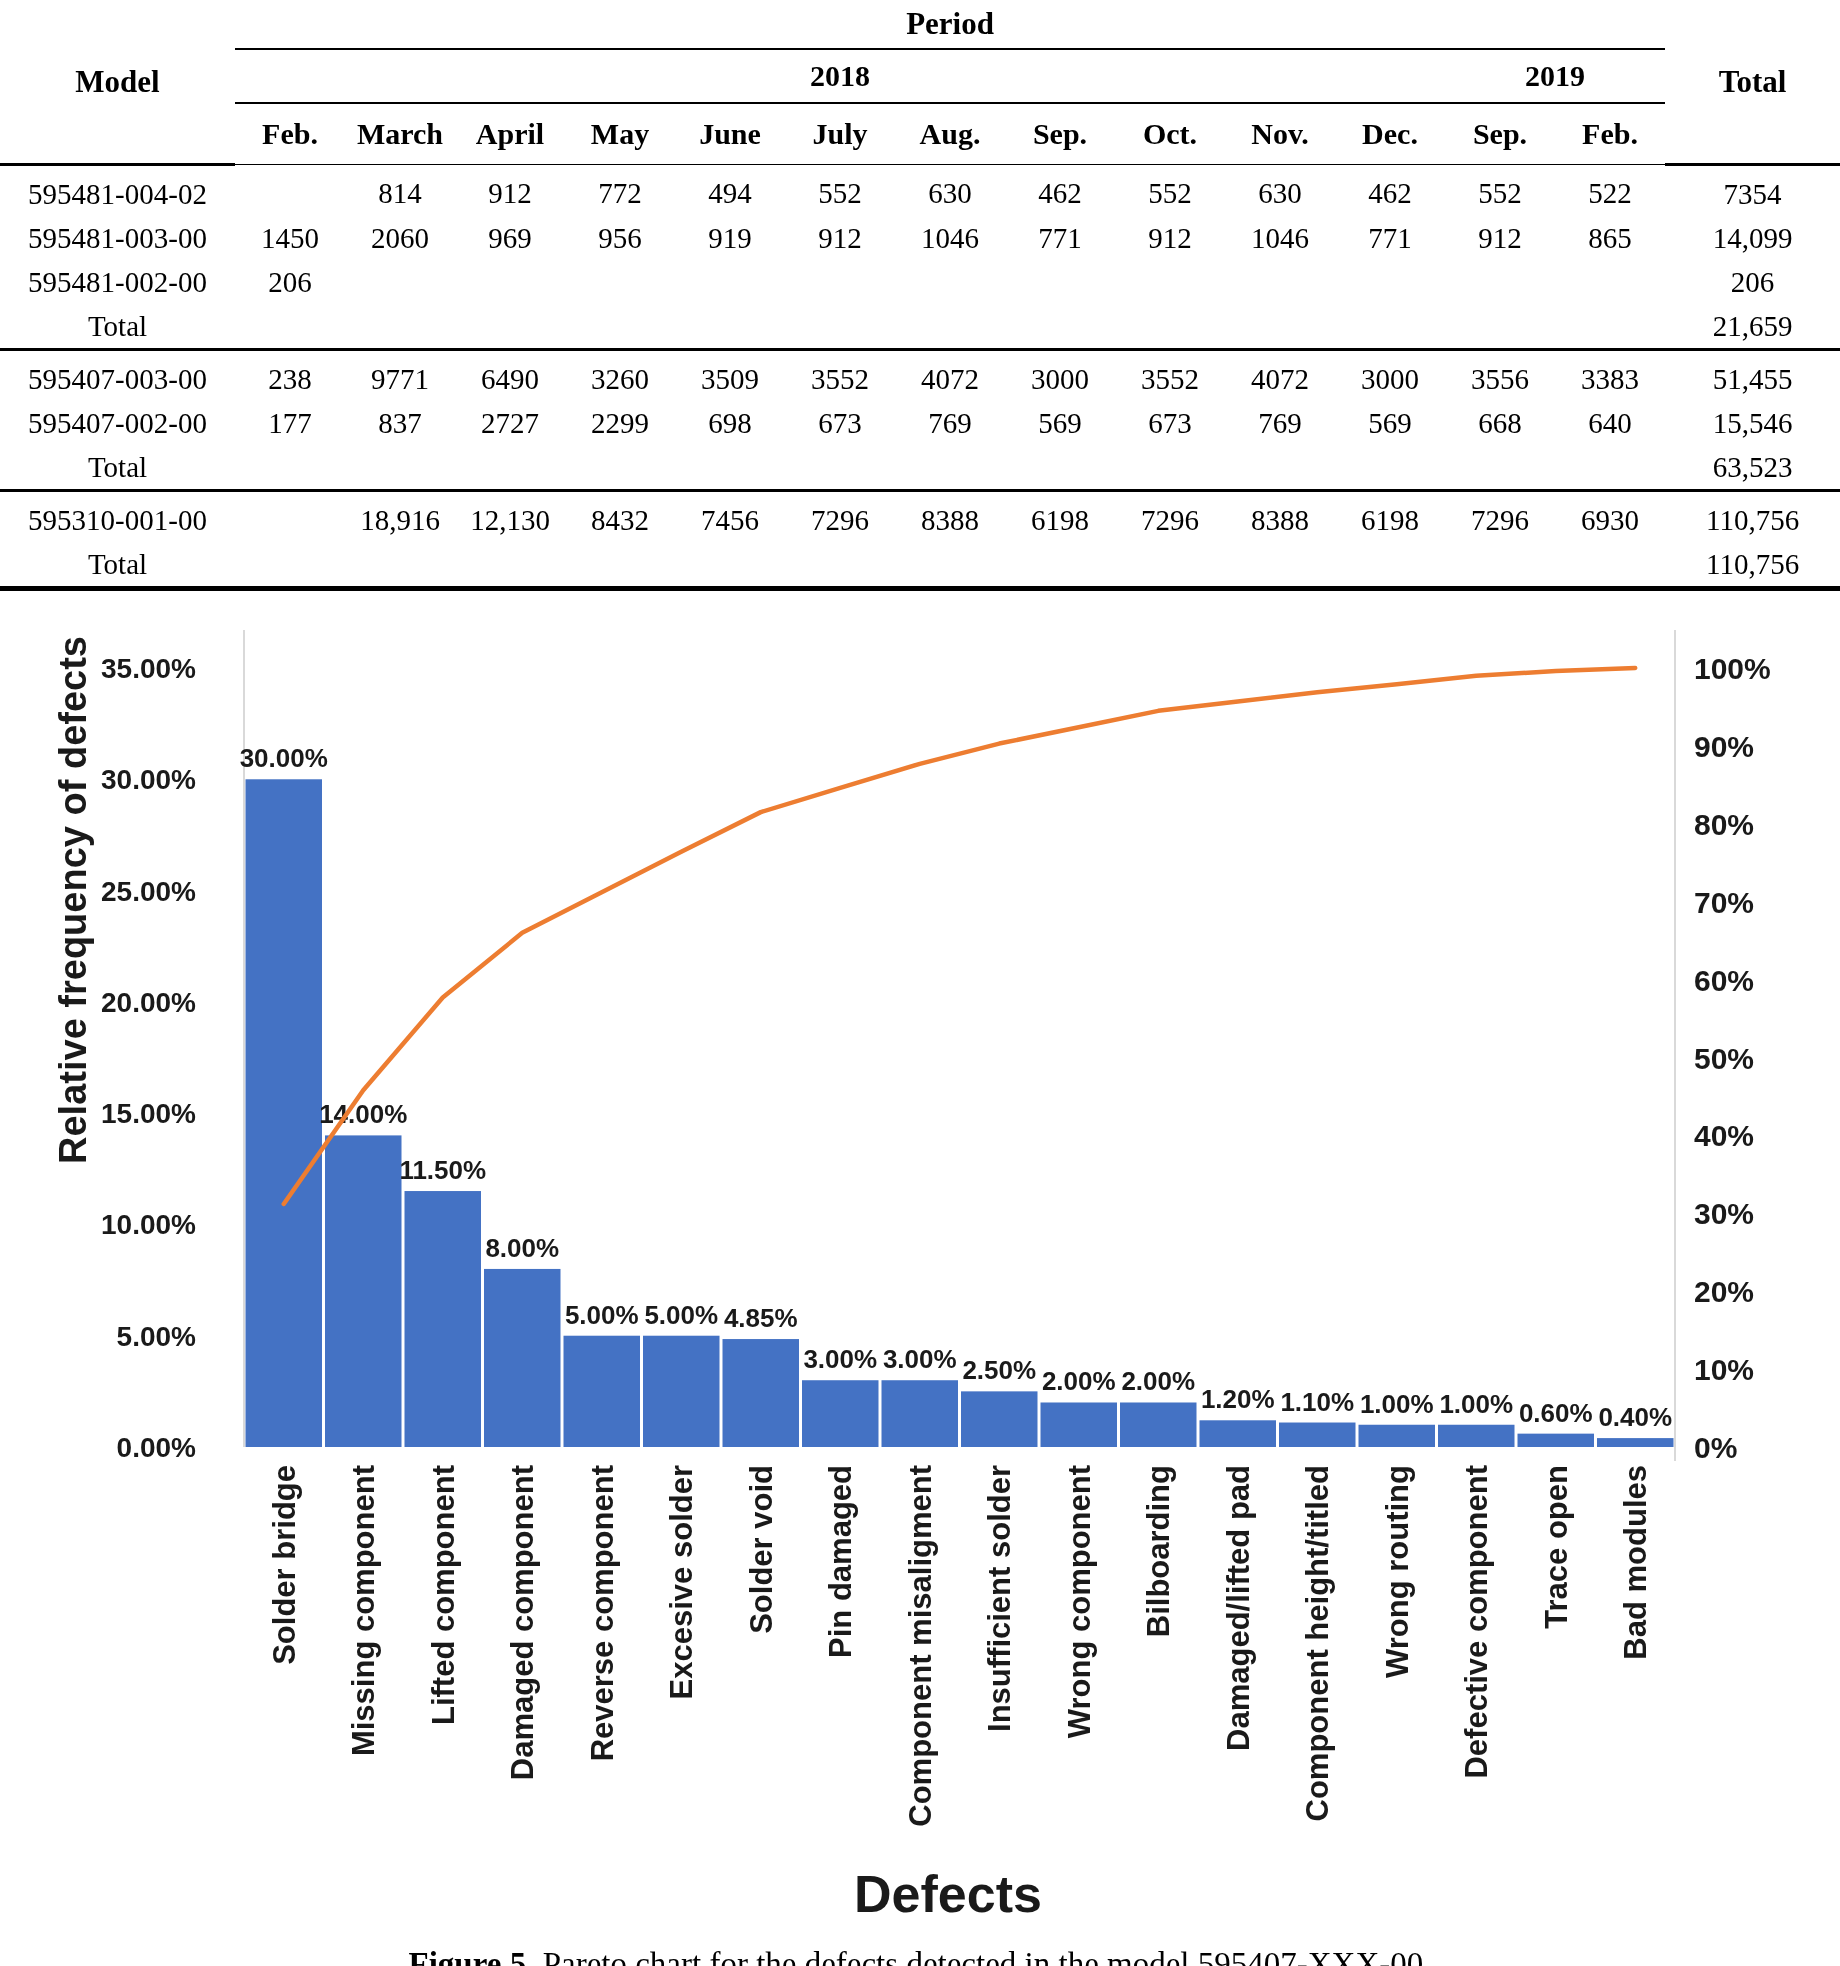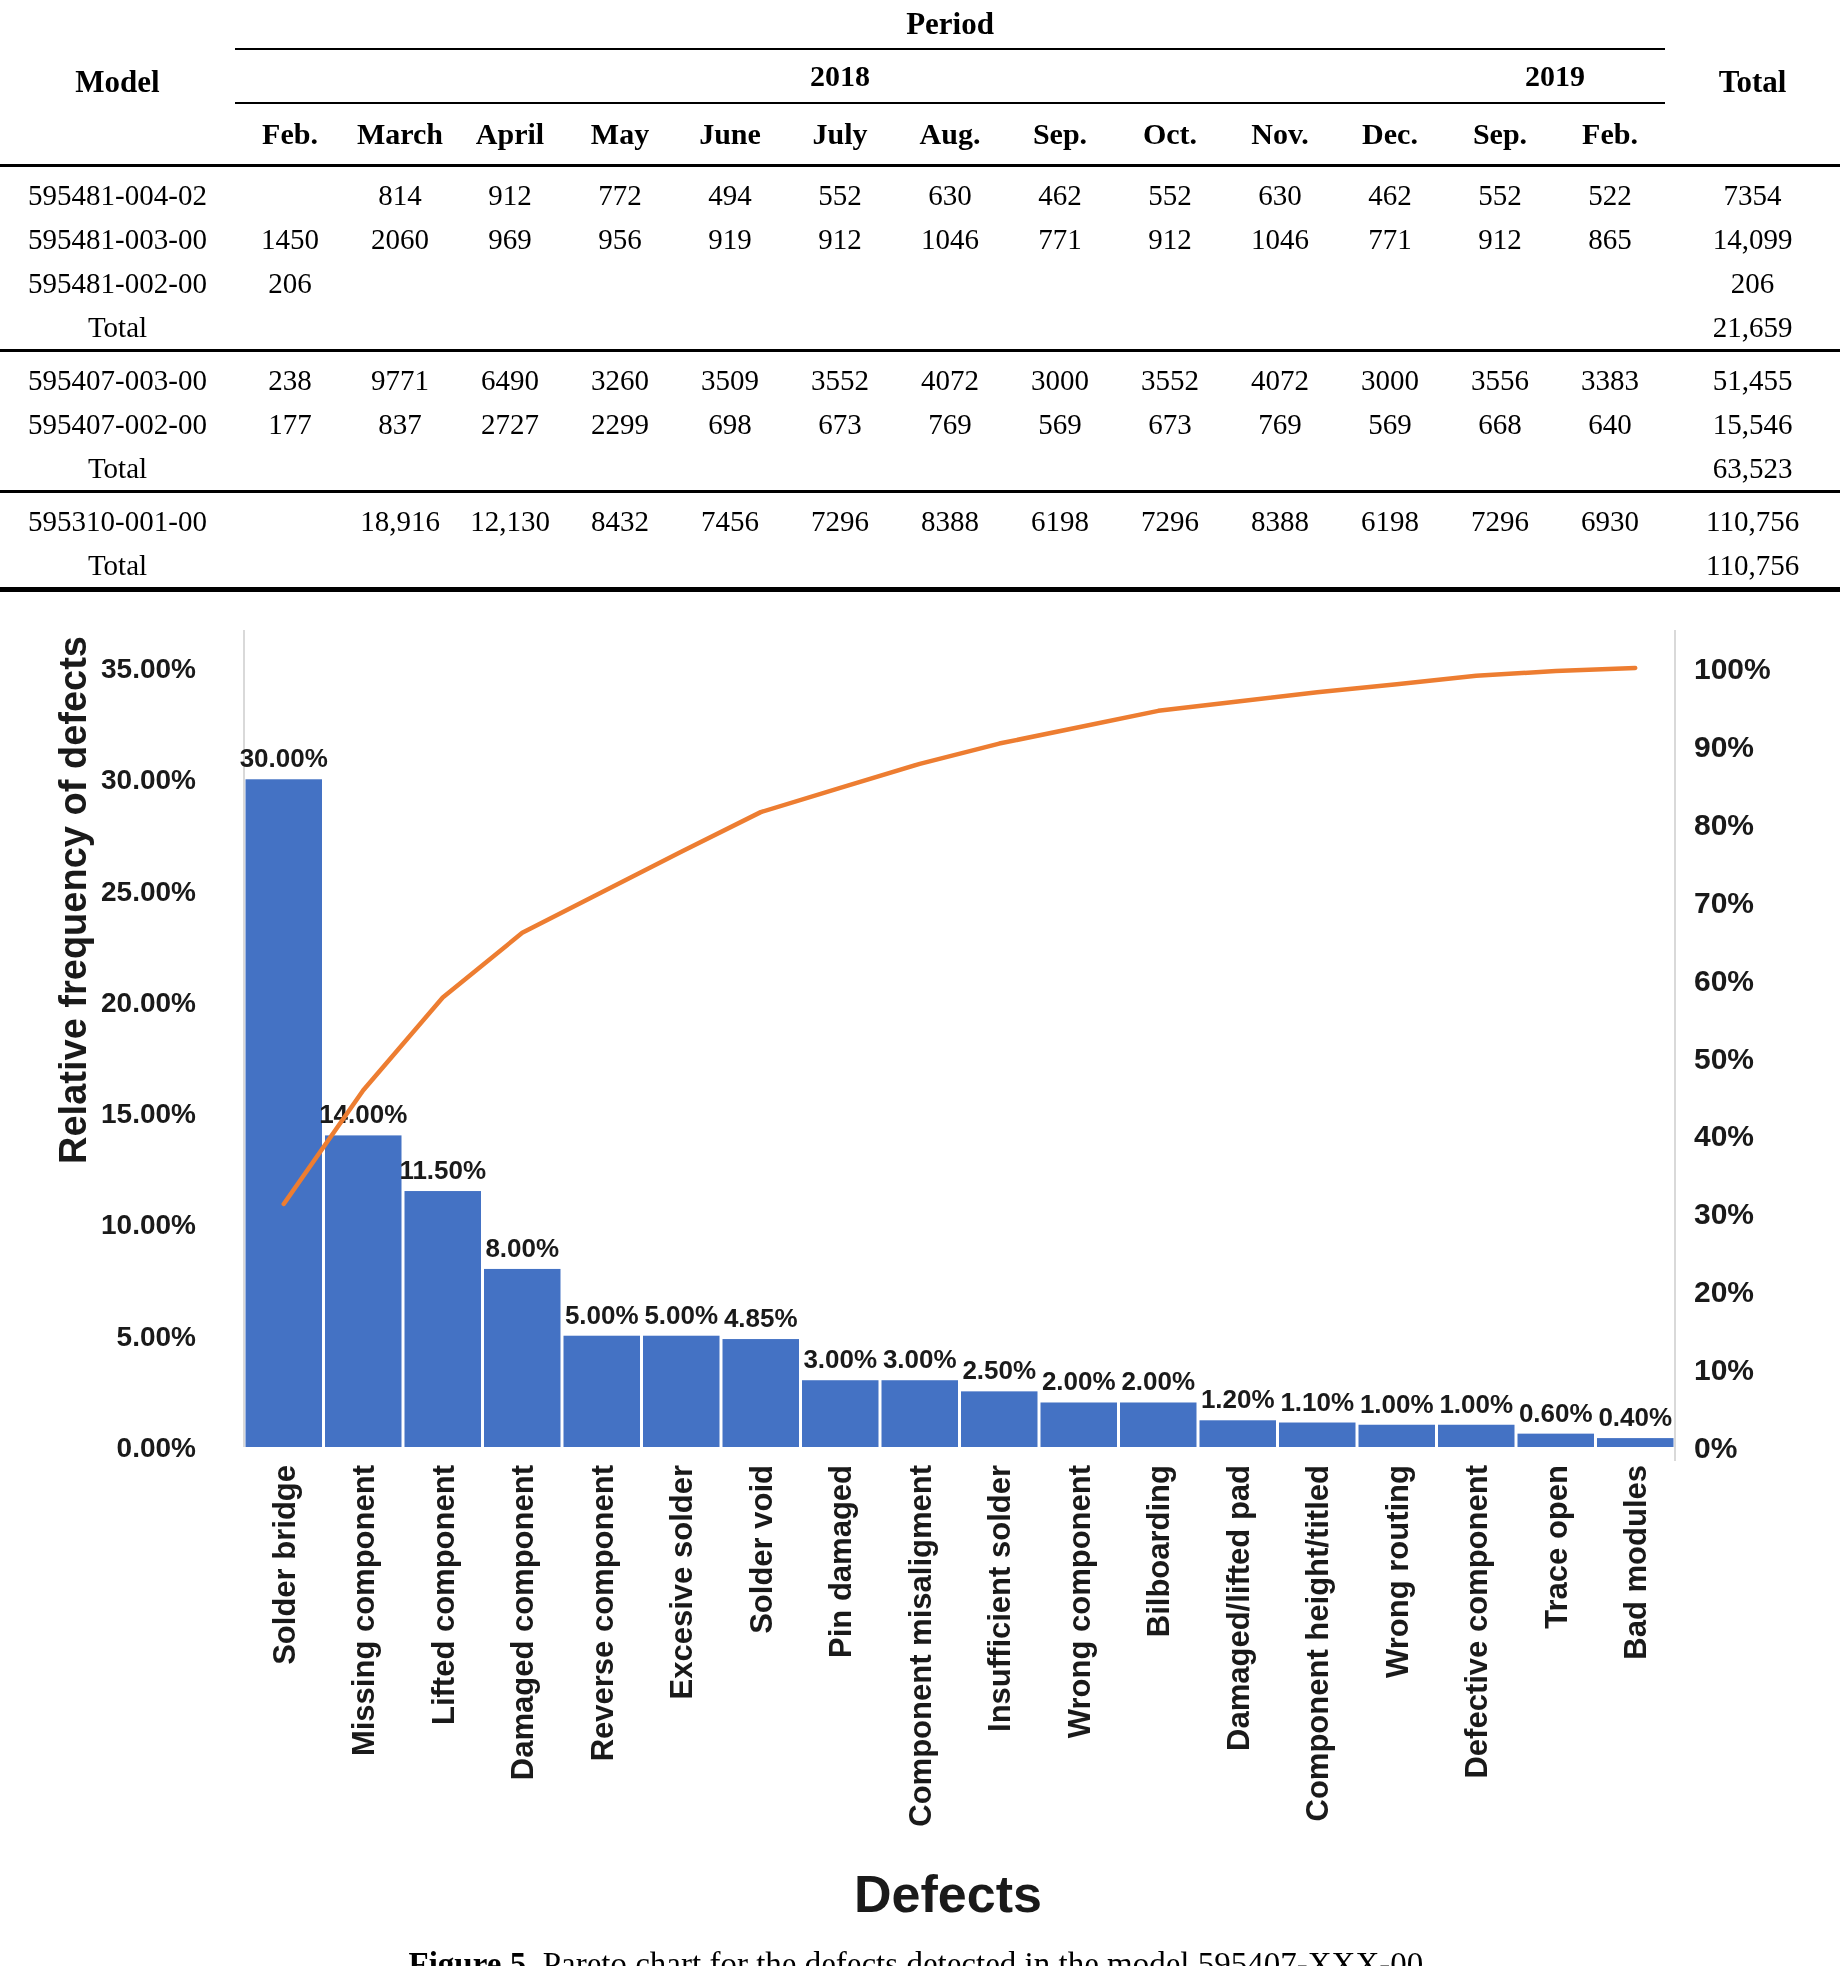--- a/index.html
+++ b/index.html
@@ -13,21 +13,21 @@
   table.paper th, table.paper td{
     padding:0;font-size:29px;text-align:center;font-weight:normal;
     white-space:nowrap;overflow:hidden;
   }
   tr.r1 th{height:48px;font-weight:bold;font-size:31px;vertical-align:middle;}
   tr.r2 th{height:52px;font-weight:bold;font-size:30px;vertical-align:middle;}
   tr.r3 th{height:60px;font-weight:bold;font-size:30px;vertical-align:middle;}
   th.period-h{border-bottom:2px solid #000;}
   th.year-h{border-bottom:2px solid #000;margin-top:23px;}
   th.model-h, th.total-h{border-bottom:3px solid #000;vertical-align:middle;}
-  tr.r3 th{border-bottom:3px solid #000000;}
+  tr.r3 th{border-bottom:1px solid #000000;}
   tbody.group{border-bottom:3px solid #000;}
   tbody.group.last{border-bottom:5px solid #000;}
   tbody.group td{height:44px;}
   tbody.group tr:first-child td{padding-top:6px;}
   td.model{text-align:left;padding-left:12px;}
   td.tot{text-align:right;font-weight:bold;padding-right:44px;}
   td.gtotal{font-weight:bold;text-align:center;padding-left:70px;}
   
   .chart-wrap{position:absolute;top:600px;left:0;width:1840px;height:1366px;}
   svg text{font-family:"Liberation Sans",sans-serif;fill:#1a1a1a;}

